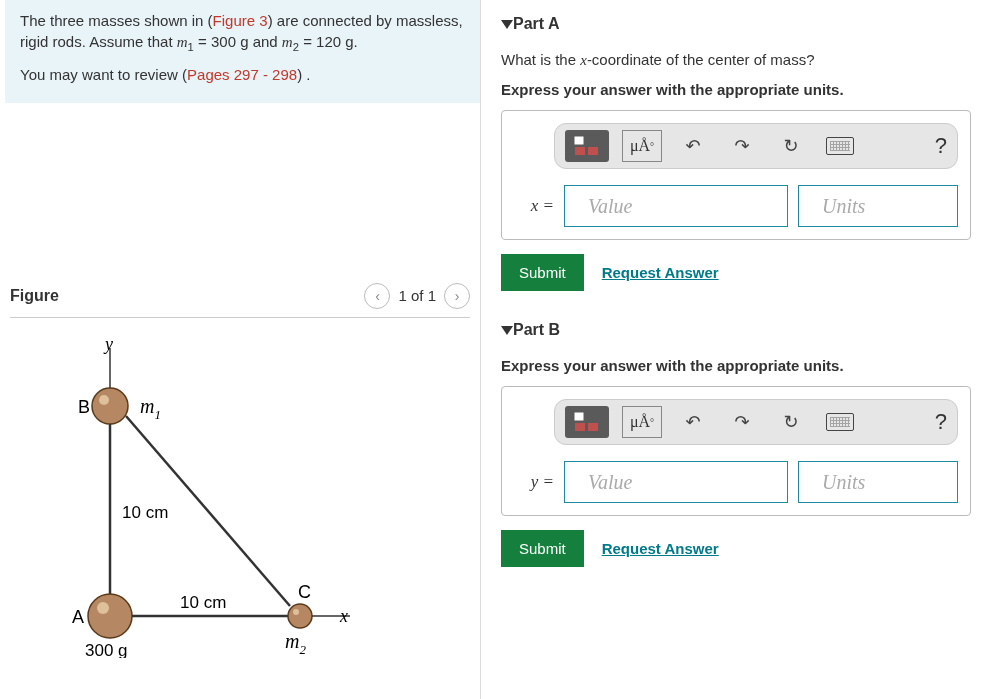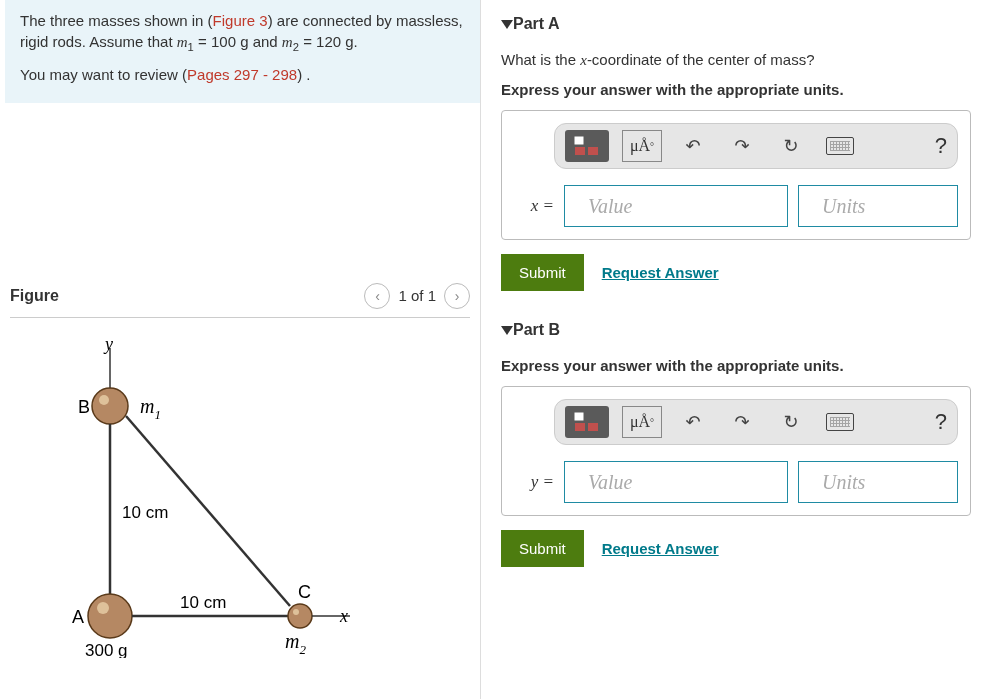--- a/index.html
+++ b/index.html
@@ -27,35 +27,35 @@
   .tool-btn { width: 36px; height: 30px; display: flex; align-items: center; justify-content: center; color: #444; font-size: 18px; cursor: pointer; }
   .tool-active { background: #5a5a5a; border-radius: 3px; color: #fff; width: 44px; height: 32px; display:flex; align-items:center; justify-content:center;}
   .tool-ua { border: 1px solid #888; width: 40px; height: 32px; display:flex; align-items:center; justify-content:center; font-family: 'Times New Roman'; font-size: 16px;}
   .q-mark { font-size: 22px; margin-left: auto; cursor: pointer; }
   .answer-row { display: flex; align-items: center; gap: 10px; }
   .var-label { font-style: italic; font-family: 'Times New Roman', serif; width: 40px; text-align: right; font-size: 17px; }
   .input-field { border: 1px solid #1f8ba3; height: 42px; font-size: 20px; font-style: italic; color: #aaa; font-family: 'Times New Roman', serif; padding: 0 23px; display: flex; align-items: center; background: #fff; }
   .val-field { flex: 1; }
   .unit-field { width: 160px; }
   .submit-row { display: flex; align-items: center; gap: 18px; }
-  .submit-btn { background: #4d7c0f; color: #fff; border: none; padding: 10px 18px; font-size: 15px; cursor: pointer; }
+  .submit-btn { background: #15803d; color: #fff; border: none; padding: 10px 18px; font-size: 15px; cursor: pointer; }
   .req-answer { color: #007a8a; text-decoration: underline; font-weight: bold; cursor: pointer; }
   .sub { font-size: 0.75em; vertical-align: sub; }
   .ital { font-style: italic; font-family: 'Times New Roman', serif; }
   .kbd-icon { width: 28px; height: 18px; border: 1.5px solid #444; border-radius: 2px; position: relative; }
   .kbd-icon::before { content: ""; position: absolute; top: 3px; left: 3px; right: 3px; bottom: 3px; background: repeating-linear-gradient(to right, #444 0 1px, transparent 1px 3px), repeating-linear-gradient(to bottom, #444 0 1px, transparent 1px 3px); opacity: 0.4; }
 </style>
 </head>
 <body>
 
 <div class="container">
   <div class="left-col">
     <div class="problem-box">
       <p>
-        <span>The three masses shown in (</span><span class="link">Figure 3</span><span>) are connected by massless, rigid rods. Assume that </span><span class="ital">m</span><span class="sub">1</span><span> = 100 g and </span><span class="ital">m</span><span class="sub">2</span><span> = 120 g.</span>
+        <span>The three masses shown in (</span><span class="link">Figure 3</span><span>) are connected by massless, rigid rods. Assume that </span><span class="ital">m</span><span class="sub">1</span><span> = 300 g and </span><span class="ital">m</span><span class="sub">2</span><span> = 120 g.</span>
       </p>
       <p>
         <span>You may want to review (</span><span class="link">Pages 297 - 298</span><span>) .</span>
       </p>
     </div>
 
     <div class="figure-section">
       <div class="figure-header">
         <div class="figure-title">Figure</div>
         <div class="fig-nav">

